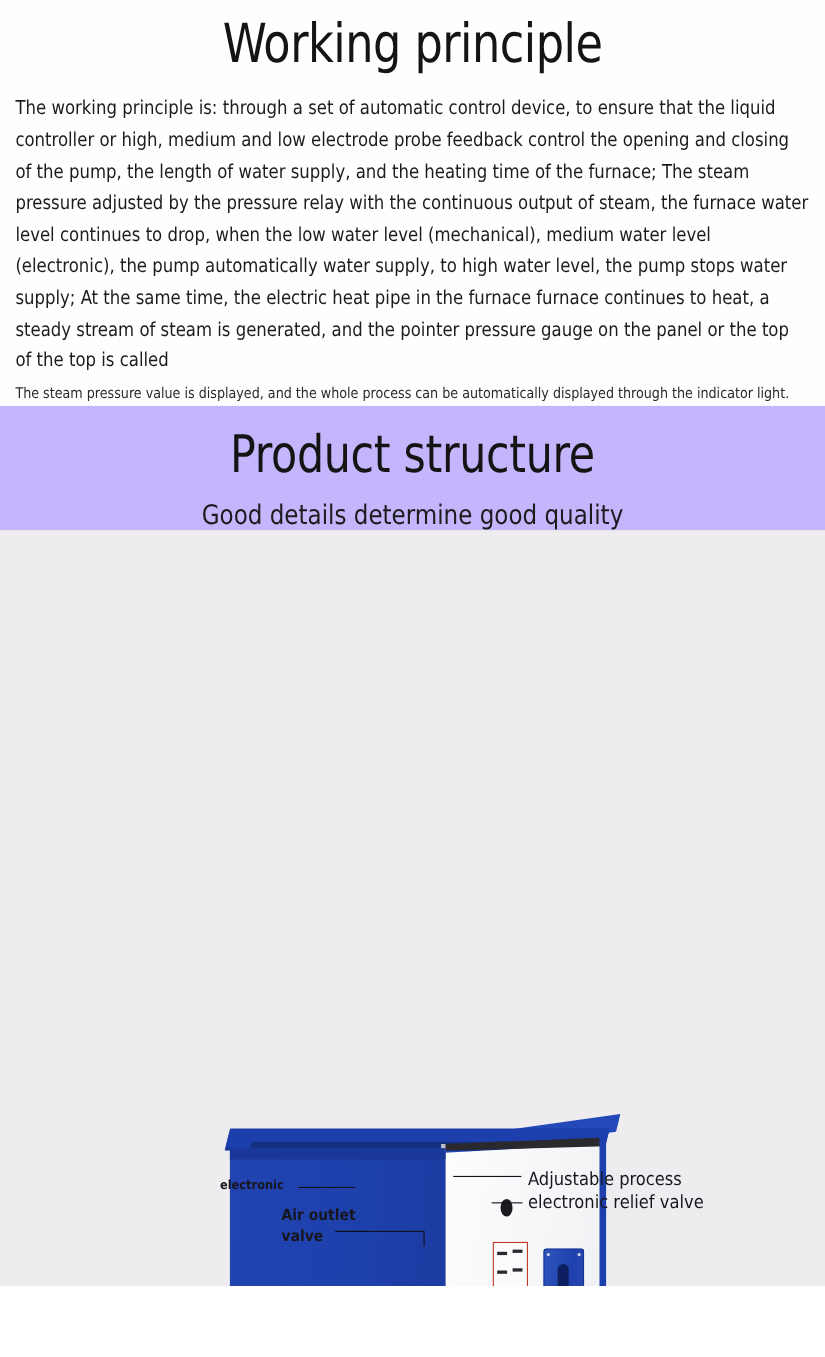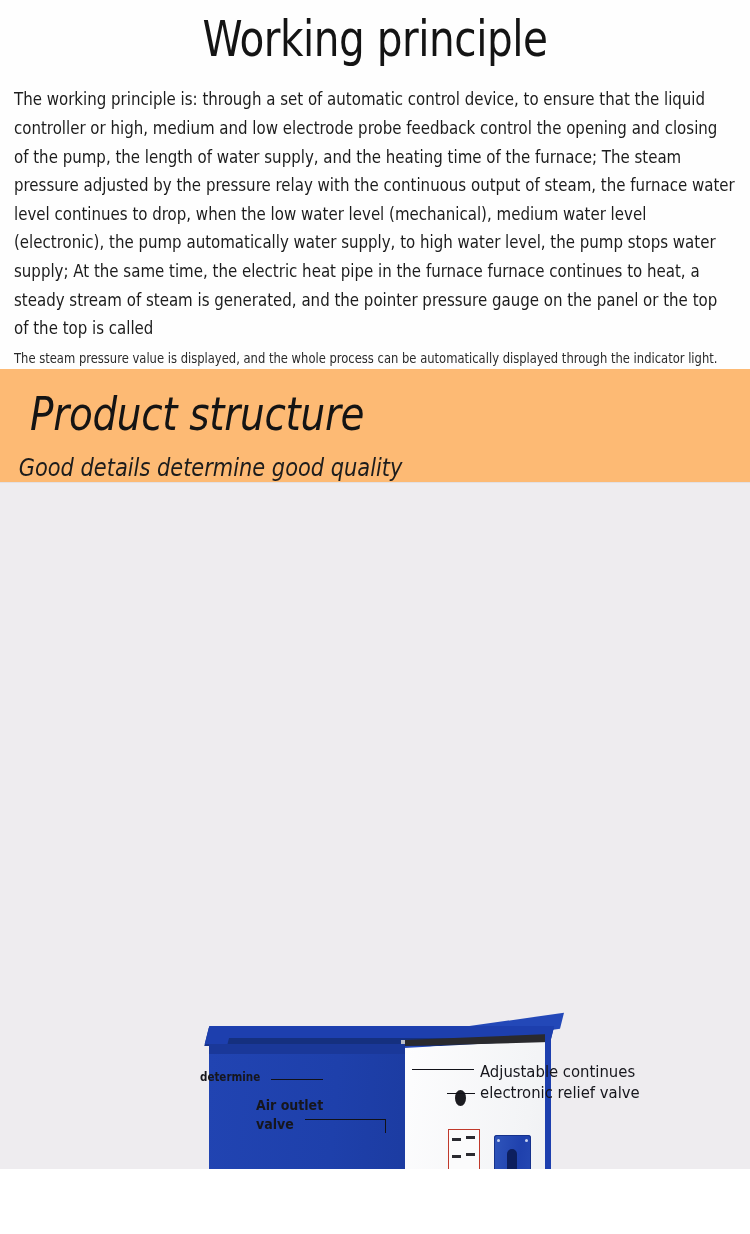--- a/index.html
+++ b/index.html
@@ -20,21 +20,21 @@
     font-family:"DejaVu Sans Condensed","Liberation Sans",sans-serif;
     transform:scaleX(.96);transform-origin:left top;width:104%;
   }
   .body-text-small{
     font-size:13.4px;line-height:21px;color:#2a2a2a;margin:5px 0 0 0;
     font-family:"DejaVu Sans Condensed","Liberation Sans",sans-serif;
     transform:scaleX(.96);transform-origin:left top;width:104%;
   }
 
   
-  .sec-structure{position:relative;padding-top:20px;background:#fdba74;font-style:italic;}
+  .sec-structure{position:relative;text-align:center;padding-top:20px;background:#c4b5fd;}
   .h2-title{
     font-size:47px;line-height:1.05;font-weight:400;margin:0;color:#141414;
     font-family:"DejaVu Sans Condensed","Liberation Sans",sans-serif;
     transform:scaleX(.92);transform-origin:center;letter-spacing:-.3px;
   }
   .h2-sub{
     font-size:24.5px;line-height:1.1;margin:17px 0 0 0;color:#1c1c1c;font-weight:400;
     font-family:"DejaVu Sans Condensed","Liberation Sans",sans-serif;
     transform:scaleX(.95);transform-origin:center;
   }
@@ -197,24 +197,24 @@
       <div class="lead" style="left:271px;top:597px;width:52px;"></div>
 
       <div class="lead" style="left:305px;top:637px;width:30px;"></div>
       <div class="lead" style="left:305px;top:637px;width:80px;"></div>
       <div class="lead-v" style="left:385px;top:637px;height:14px;"></div>
 
       <div class="lead" style="left:412px;top:587px;width:62px;"></div>
 
       <div class="lead" style="left:447px;top:611px;width:28px;"></div>
 
-      <div class="lbl lbl-sm" style="left:200px;top:588px;">determine</div>
+      <div class="lbl lbl-sm" style="left:200px;top:588px;">electronic</div>
 
       <div class="lbl lbl-md" style="left:256px;top:614px;">Air outlet
 valve</div>
 
-      <div class="lbl lbl-lg" style="left:480px;top:579px;">Adjustable continues</div>
+      <div class="lbl lbl-lg" style="left:480px;top:579px;">Adjustable process</div>
       <div class="lbl lbl-lg" style="left:480px;top:600px;">electronic relief valve</div>
 
     </div>
   </div>
 
 </div>
 
 </body></html>

